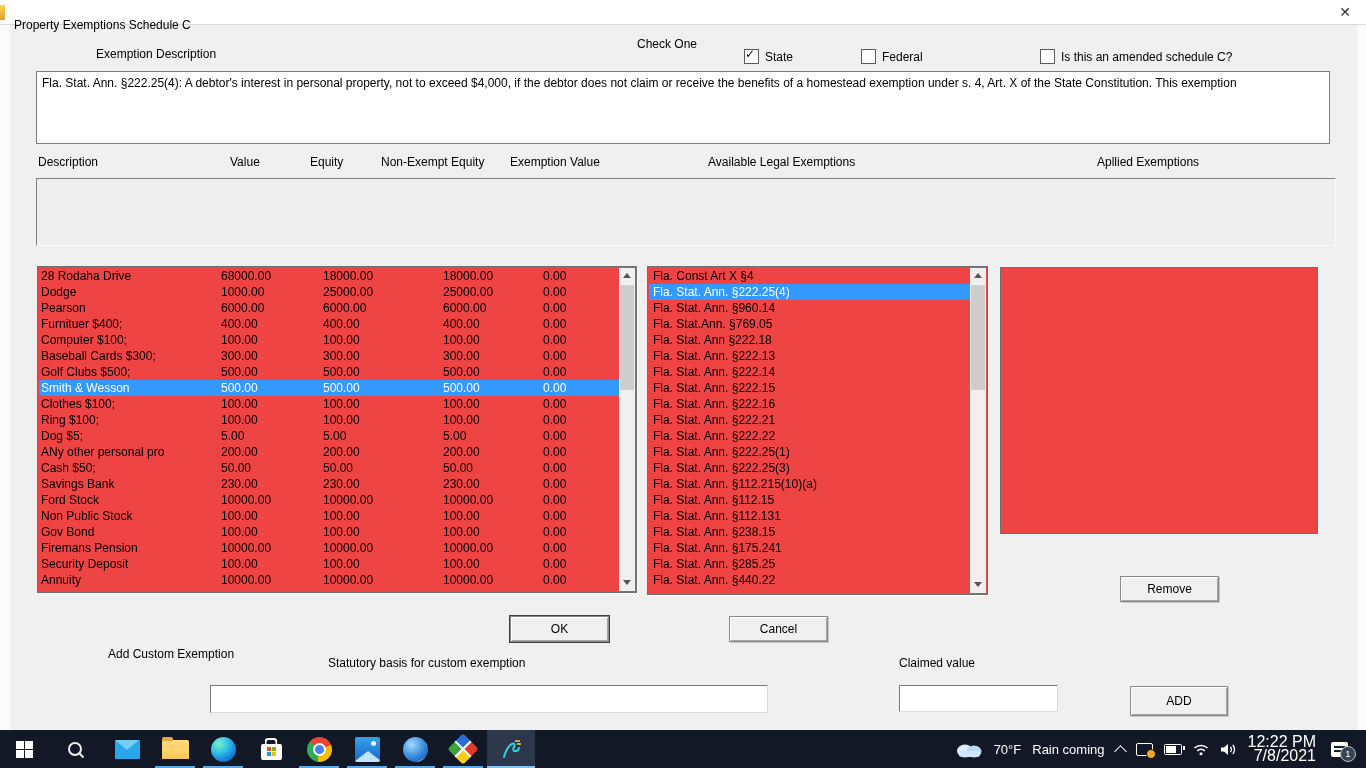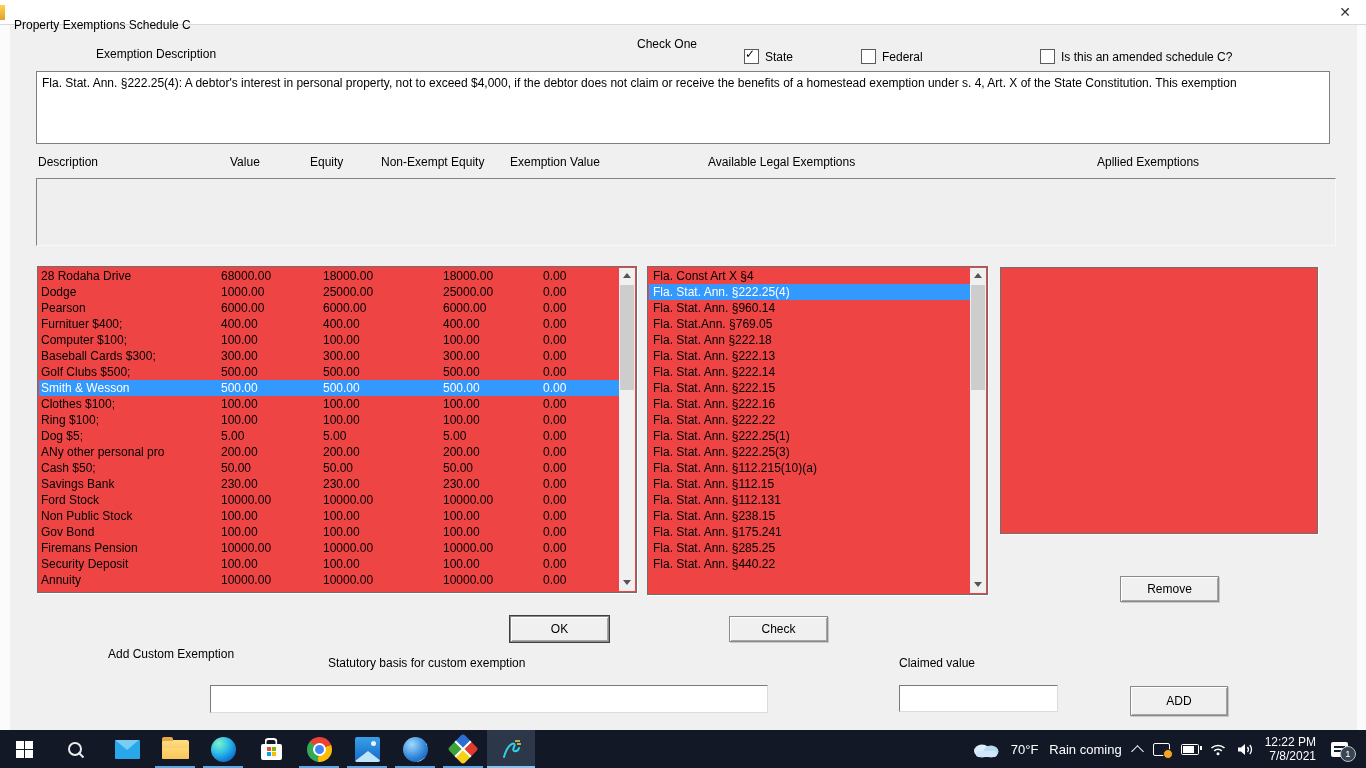--- a/index.html
+++ b/index.html
@@ -89,21 +89,21 @@
   .pinicon::after{content:"";position:absolute;top:50%;left:0;right:0;height:2px;background:#fff;transform:translateY(-50%);}
   
   .tray{margin-left:auto;display:flex;align-items:center;gap:11px;padding-right:10px;color:#fff;}
   .traytxt{font-size:13px;color:#fff;white-space:nowrap;}
   .chev{width:8px;height:8px;border-left:1.7px solid #fff;border-top:1.7px solid #fff;transform:rotate(45deg);margin-top:4px;}
   .monicon{width:15px;height:11px;border:1.5px solid #fff;border-radius:2px;position:relative;}
   .traydot{position:absolute;right:-4px;bottom:-4px;width:8px;height:8px;border-radius:50%;background:var(--dot,#f7a426);border:1.5px solid #121826;}
   .baticon{width:16px;height:9px;border:1.5px solid #fff;border-radius:1.5px;position:relative;}
   .baticon::before{content:"";position:absolute;right:-4px;top:1.5px;width:2px;height:4px;background:#fff;}
   .baticon::after{content:"";position:absolute;left:1px;top:1px;bottom:1px;width:68%;background:#fff;}
-  .clock{font-size:12px;line-height:14px;text-align:right;white-space:nowrap;}
+  .clock{font-size:16px;line-height:14px;text-align:right;white-space:nowrap;}
   .notifwrap{position:relative;margin-left:4px;margin-right:8px;}
   .notificon{width:17px;height:15px;background:#fff;border-radius:2px;position:relative;}
   .notificon::before{content:"";position:absolute;left:3px;right:3px;top:4px;height:2px;background:#16202c;box-shadow:0 4px 0 #16202c;}
   .badge{position:absolute;right:-8px;bottom:-5px;width:14px;height:14px;border-radius:50%;background:#3a4552;
          border:1px solid #b9c2cc;color:#fff;font-size:9.5px;display:flex;align-items:center;justify-content:center;}
 </style>
 </head>
 <body>
 
 <div class="screen">
@@ -312,20 +312,21 @@
     <div class="rows" id="legal-rows">
         <div class="lrow pad">Fla. Const Art X §4</div>
         <div class="lrow pad sel">Fla. Stat. Ann. §222.25(4)</div>
         <div class="lrow pad">Fla. Stat. Ann. §960.14</div>
         <div class="lrow pad">Fla. Stat.Ann. §769.05</div>
         <div class="lrow pad">Fla. Stat. Ann §222.18</div>
         <div class="lrow pad">Fla. Stat. Ann. §222.13</div>
         <div class="lrow pad">Fla. Stat. Ann. §222.14</div>
         <div class="lrow pad">Fla. Stat. Ann. §222.15</div>
         <div class="lrow pad">Fla. Stat. Ann. §222.16</div>
+        <div class="lrow pad">Fla. Stat. Ann. §222.21</div>
         <div class="lrow pad">Fla. Stat. Ann. §222.22</div>
         <div class="lrow pad">Fla. Stat. Ann. §222.25(1)</div>
         <div class="lrow pad">Fla. Stat. Ann. §222.25(3)</div>
         <div class="lrow pad">Fla. Stat. Ann. §112.215(10)(a)</div>
         <div class="lrow pad">Fla. Stat. Ann. §112.15</div>
         <div class="lrow pad">Fla. Stat. Ann. §112.131</div>
         <div class="lrow pad">Fla. Stat. Ann. §238.15</div>
         <div class="lrow pad">Fla. Stat. Ann. §175.241</div>
         <div class="lrow pad">Fla. Stat. Ann. §285.25</div>
         <div class="lrow pad">Fla. Stat. Ann. §440.22</div>
@@ -340,21 +341,21 @@
         </div>
     </div>
   </div>
 
   <div class="listbox noscroll" style="left:1000px;top:267px;width:318px;height:267px;">
     <div class="rows"></div>
   </div>
 
   <div class="btn" style="left:1120px;top:576px;width:99px;height:26px;">Remove</div>
   <div class="btn default" style="left:510px;top:616px;width:99px;height:26px;">OK</div>
-  <div class="btn" style="left:729px;top:616px;width:99px;height:26px;">Check</div>
+  <div class="btn" style="left:729px;top:616px;width:99px;height:26px;">Cancel</div>
 
   <span class="lbl" style="left:108px;top:647px;">Add Custom Exemption</span>
   <span class="lbl" style="left:328px;top:656px;">Statutory basis for custom exemption</span>
   <input class="field" style="left: 210px; top: 685px; width: 558px; height: 28px;" value="">
   <span class="lbl" style="left:899px;top:656px;">Claimed value</span>
   <input class="field" style="left: 899px; top: 685px; width: 159px; height: 27px;" value="">
   <div class="btn" style="left:1130px;top:686px;width:98px;height:30px;">ADD</div>
 
   <div class="taskbar">
     <div class="tb-slot">

